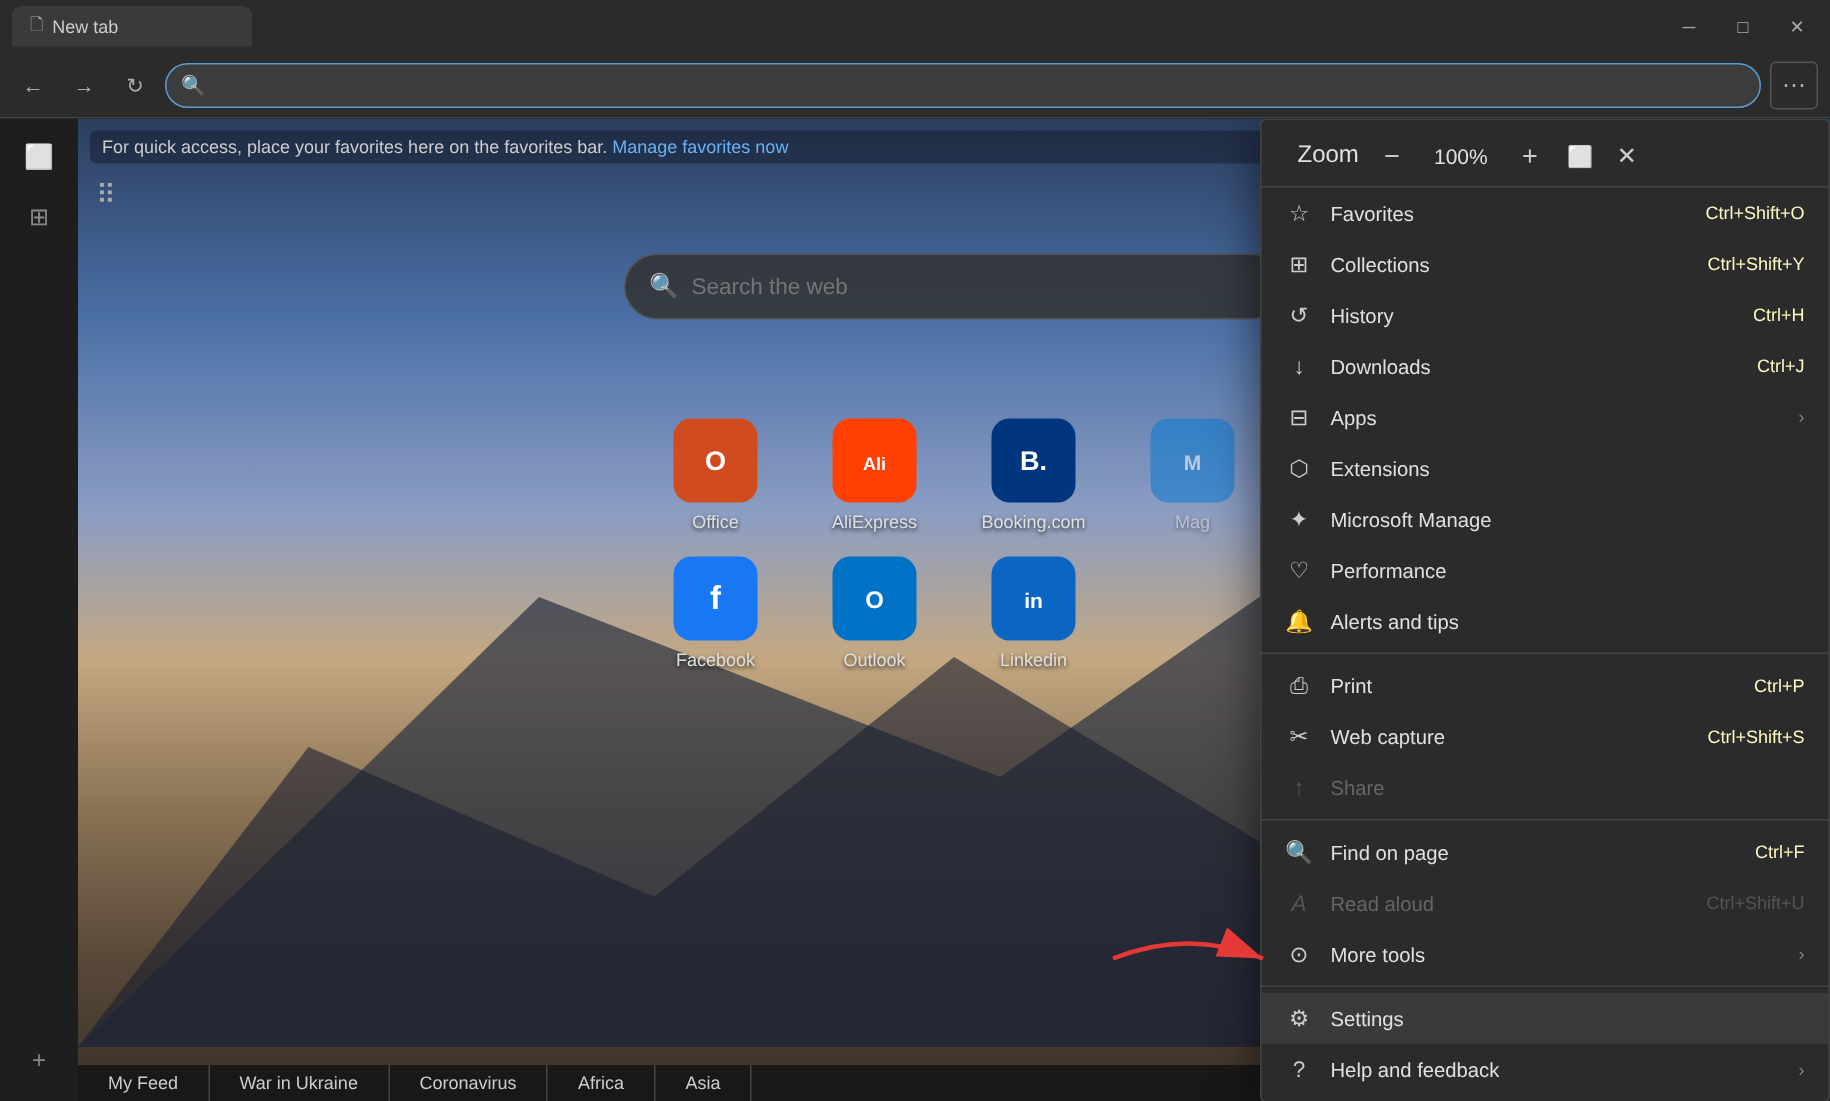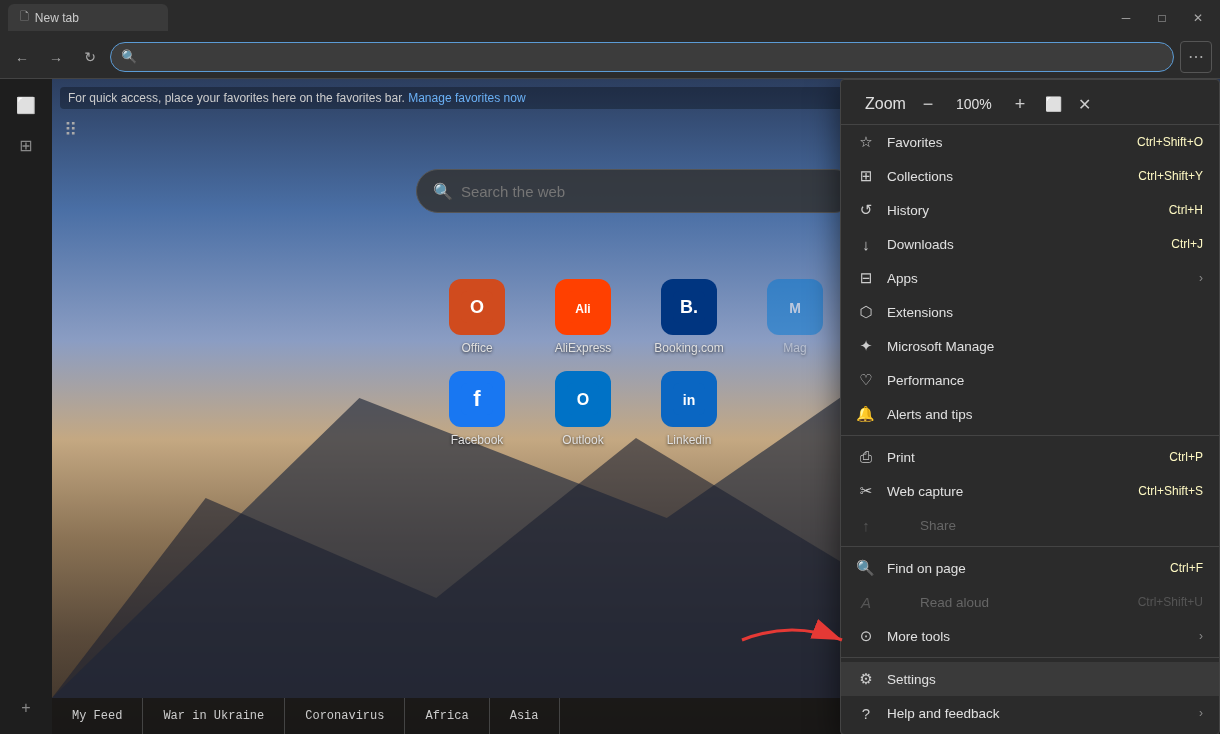--- a/index.html
+++ b/index.html
@@ -280,26 +280,25 @@
       color: #e0e0e0;
       font-size: 12px;
       text-shadow: 0 1px 3px rgba(0,0,0,0.8);
     }
 
     .bottom-news-bar {
       position: absolute;
       bottom: 0;
       left: 0;
       right: 0;
-      height: 36px;
+      height: 24px;
       background: rgba(20,20,20,0.85);
       display: flex;
       align-items: flex-start;
       gap: 0;
-      font-family: Liberation Mono, monospace;
     }
 
     .news-item {
       padding: 0 20px;
       font-size: 12px;
       color: #ccc;
       border-right: 1px solid #444;
       height: 100%;
       display: flex;
       align-items: center;
@@ -399,21 +398,20 @@
       color: #ccc;
     }
 
     .menu-item-label {
       flex: 1;
       color: #e0e0e0;
     }
 
     .menu-item-label.disabled {
       color: #666;
-      margin-left: 33px;
     }
 
     .menu-item-shortcut {
       color: #fef9c3;
       font-size: 12px;
     }
 
     .menu-item-arrow {
       color: #888;
       font-size: 12px;

